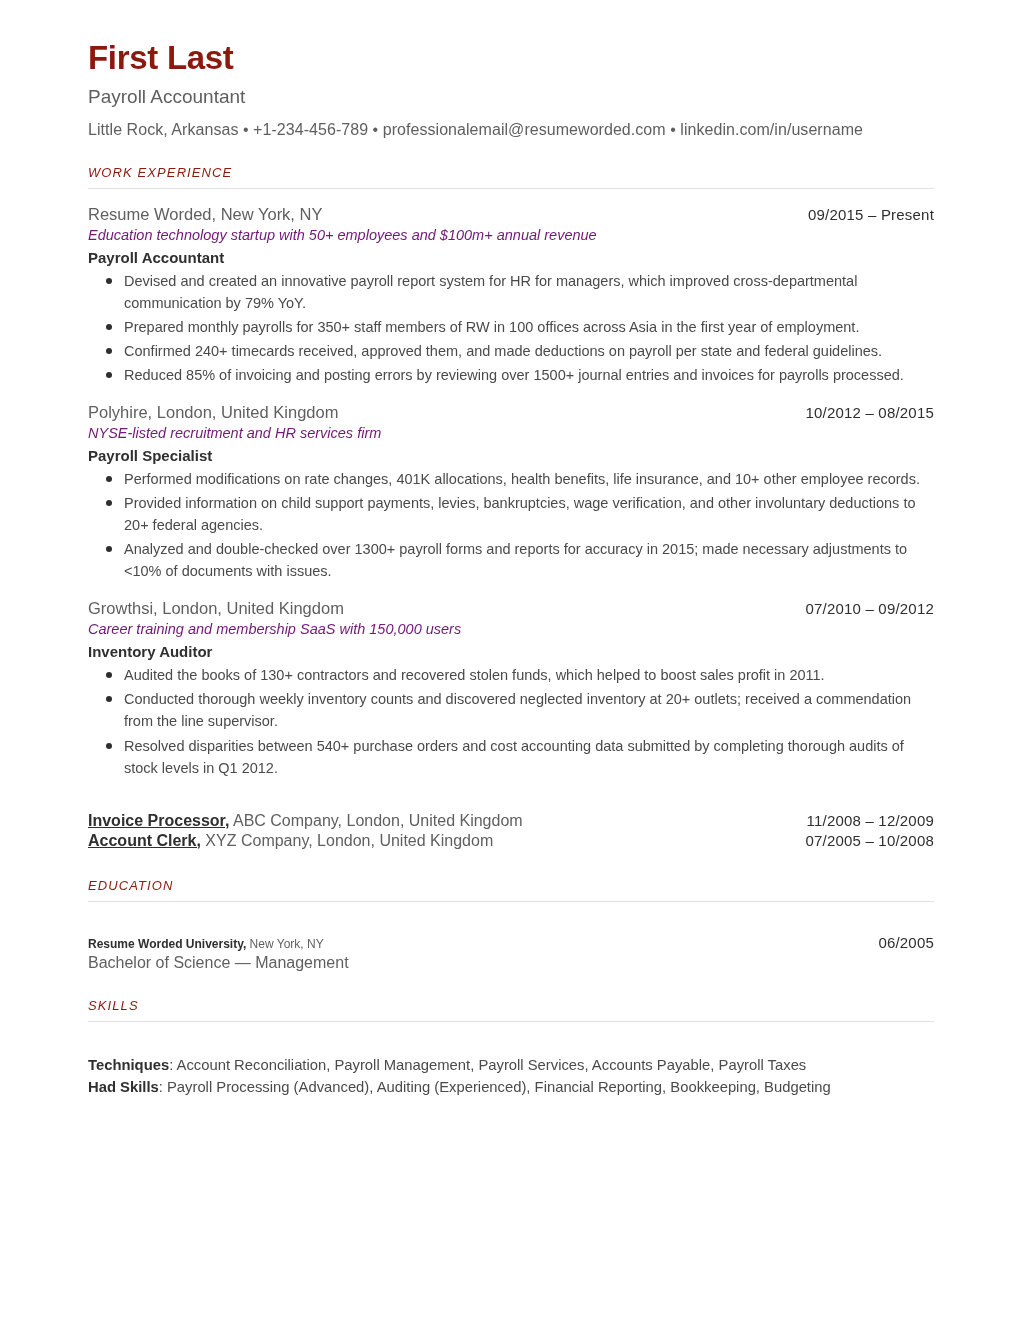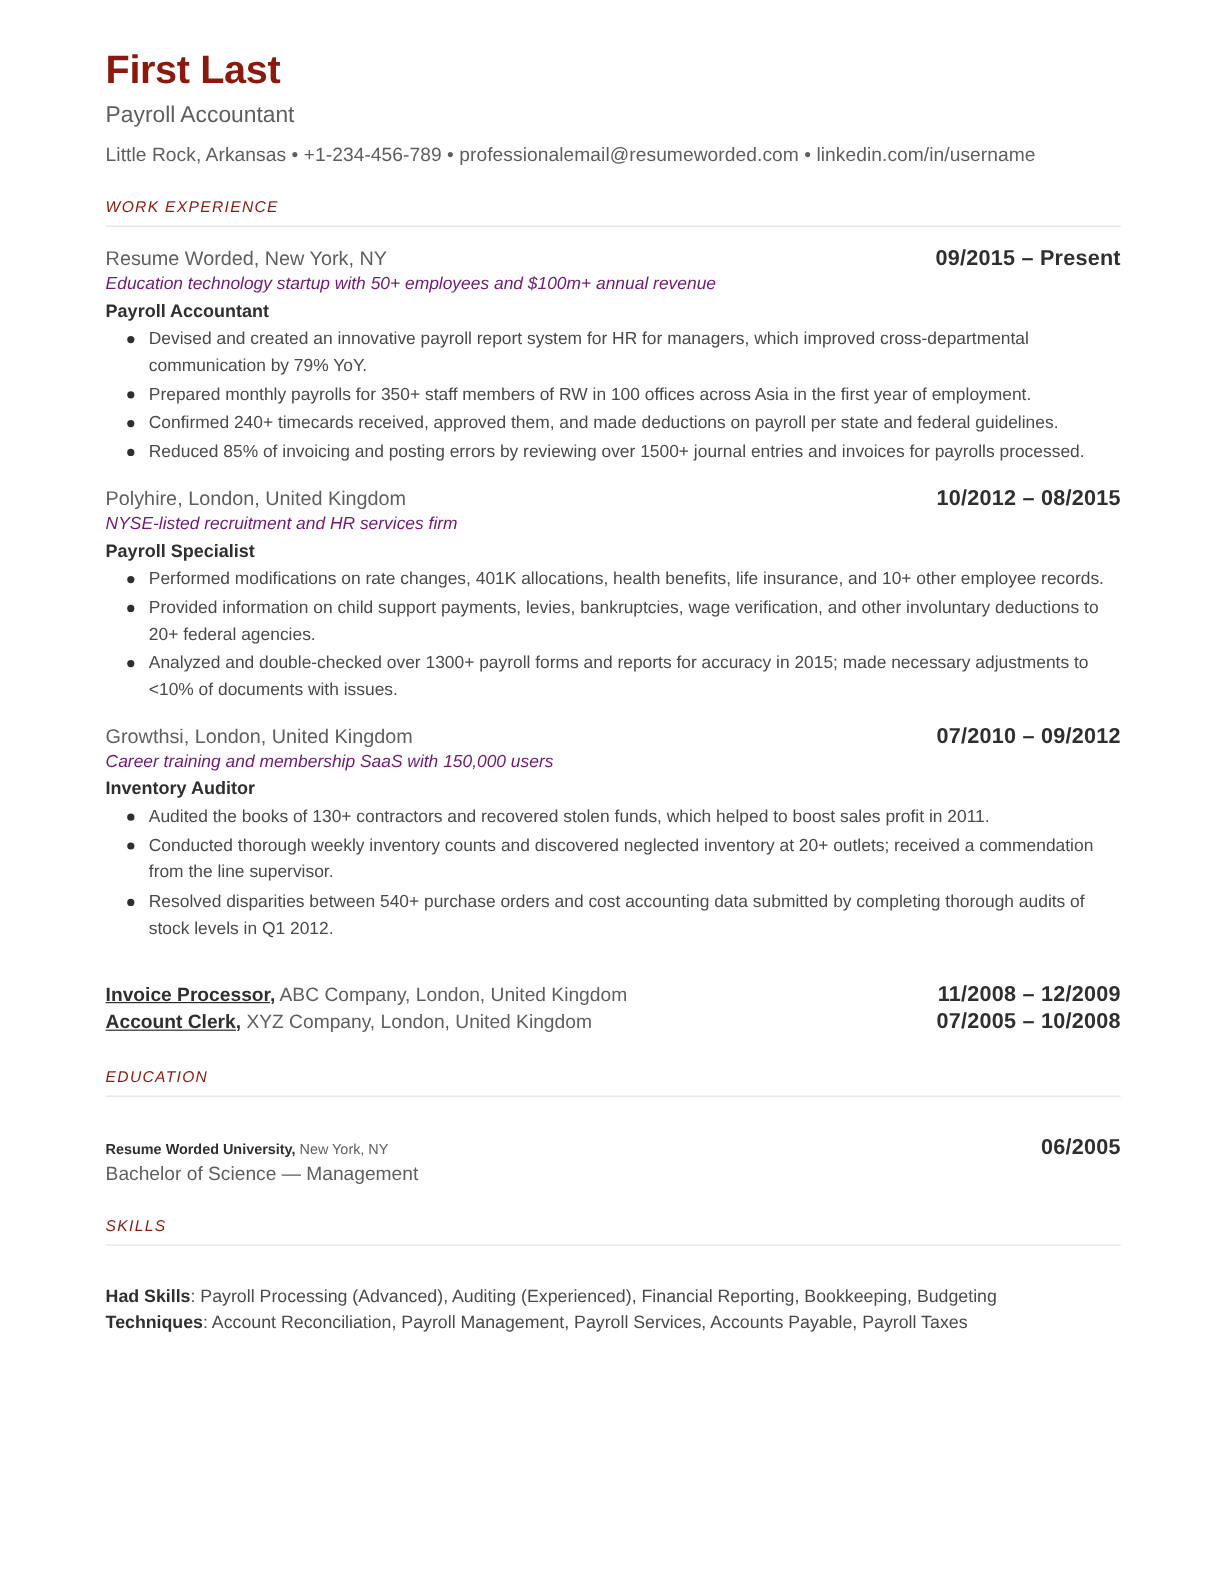--- a/index.html
+++ b/index.html
@@ -68,23 +68,23 @@
   .job-row {
     display: flex;
     justify-content: space-between;
     align-items: baseline;
   }
   .company {
     font-size: 16.5px;
     color: #5f5f5f;
   }
   .dates {
-    font-size: 18px;
-    color: #2f2f2f;
-    font-weight: bold;
+    font-size: 15px;
+    color: #2f2f2f;
+    font-weight: normal;
     white-space: nowrap;
     letter-spacing: 0.2px;
   }
   .blurb {
     font-size: 14.5px;
     font-style: italic;
     color: #701a75;
     margin-top: 3px;
   }
   .role {
@@ -271,18 +271,18 @@
     </div>
     <div class="edu-degree">Bachelor of Science — Management</div>
 
     <div class="spacer-lg"></div>
 
     <div class="section-head">SKILLS</div>
     <div class="rule"></div>
 
     <div class="spacer-md"></div>
 
+    <div class="skills-line"><b>Techniques</b><span>: Account Reconciliation, Payroll Management, Payroll Services, Accounts Payable, Payroll Taxes</span></div>
     <div class="skills-line"><b>Had Skills</b><span>: Payroll Processing (Advanced), Auditing (Experienced), Financial Reporting, Bookkeeping, Budgeting</span></div>
-    <div class="skills-line"><b>Techniques</b><span>: Account Reconciliation, Payroll Management, Payroll Services, Accounts Payable, Payroll Taxes</span></div>
 
   </div>
 
 </div>
 
 </body></html>

